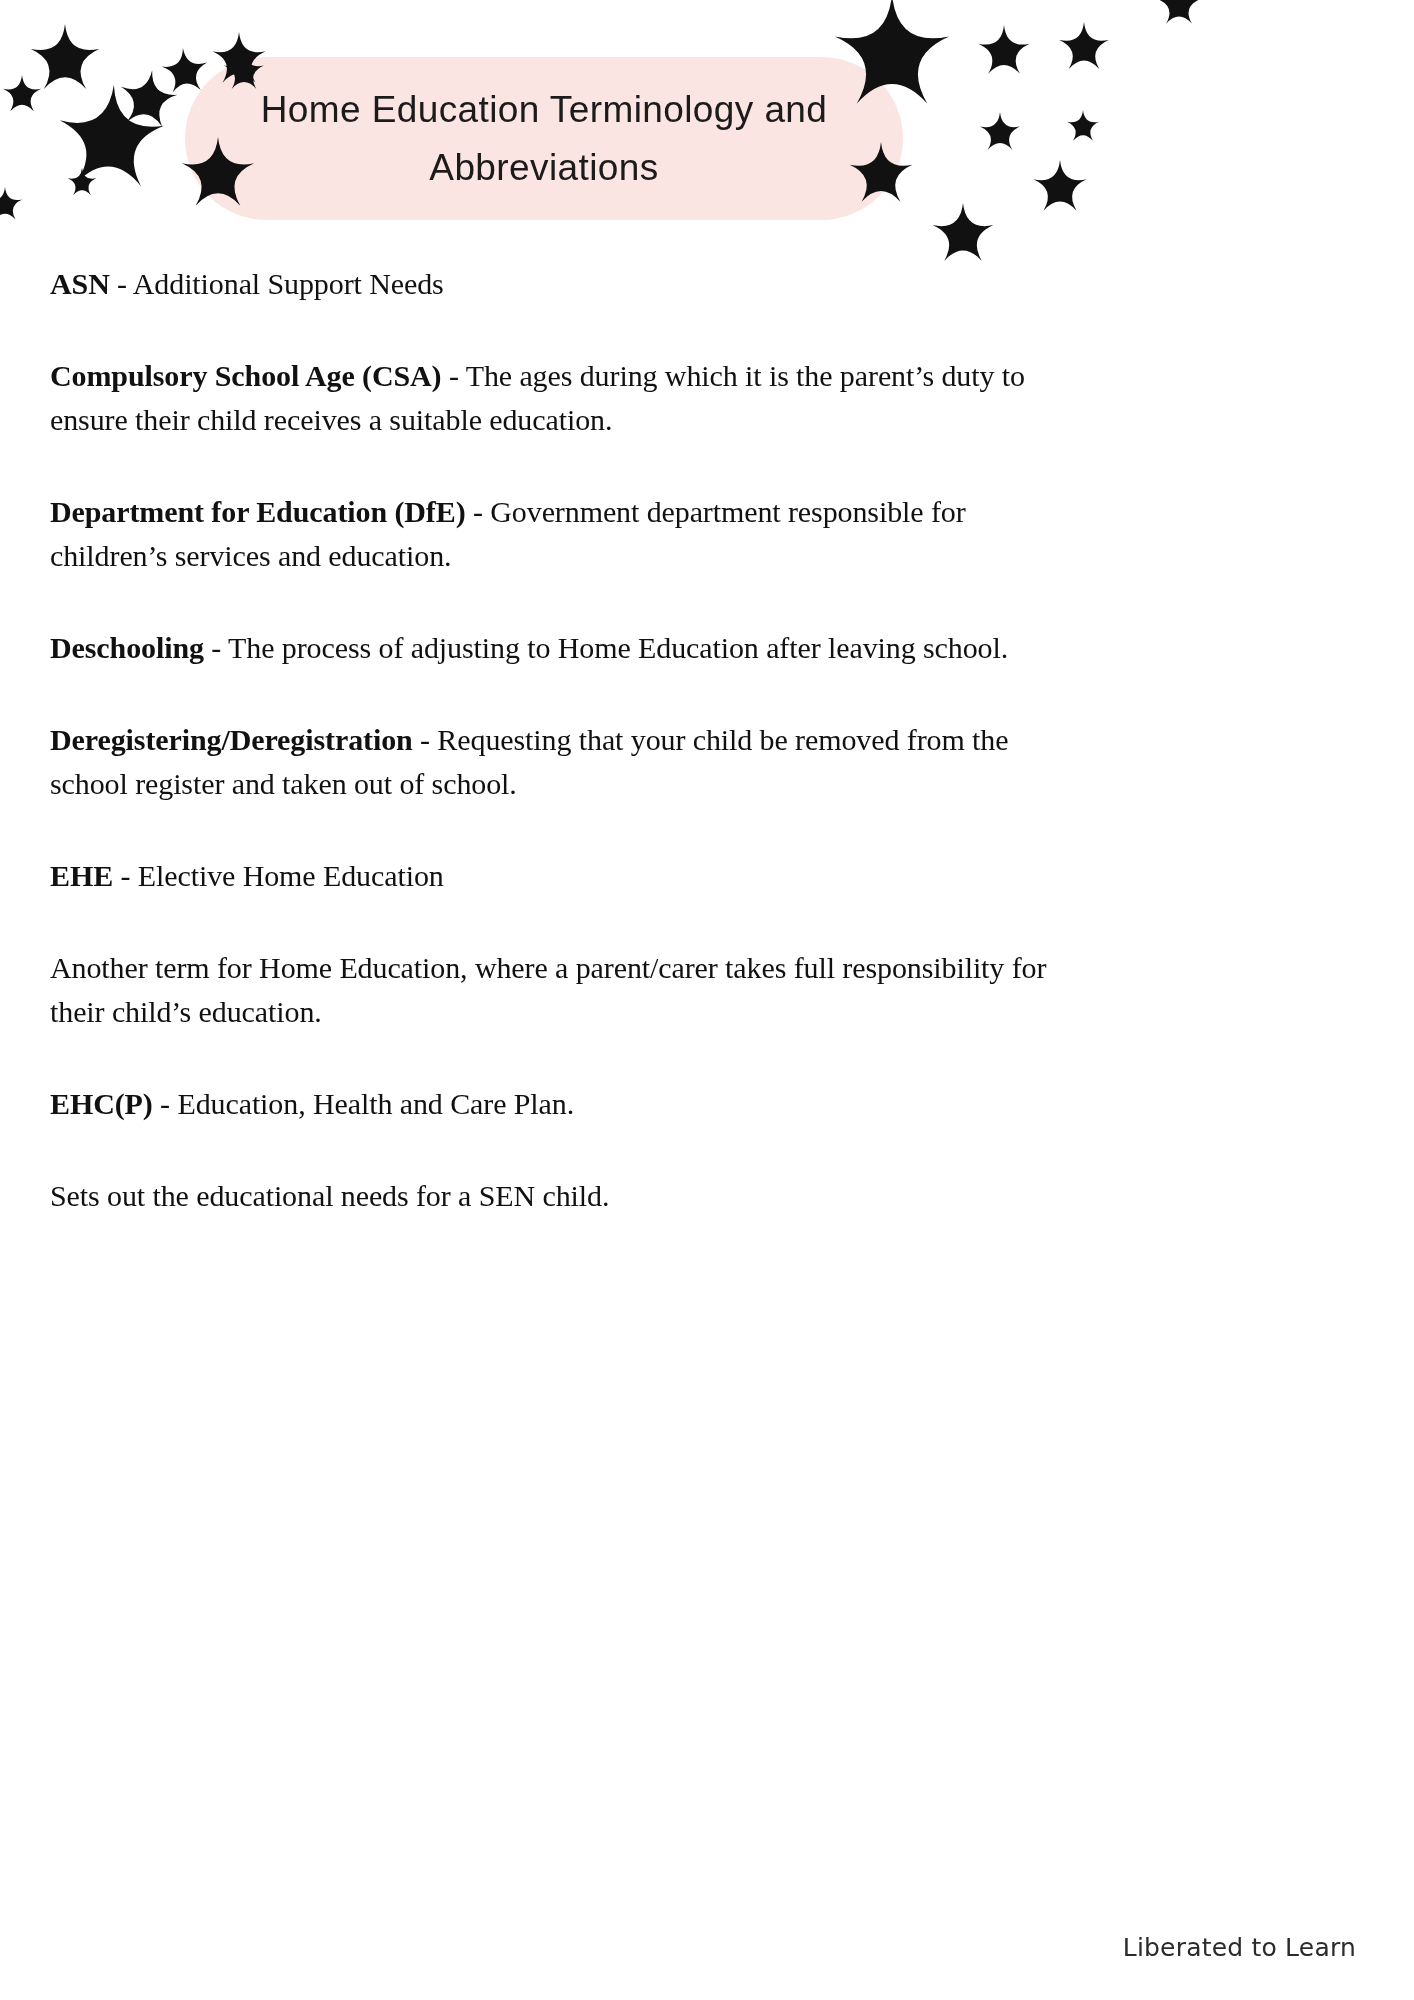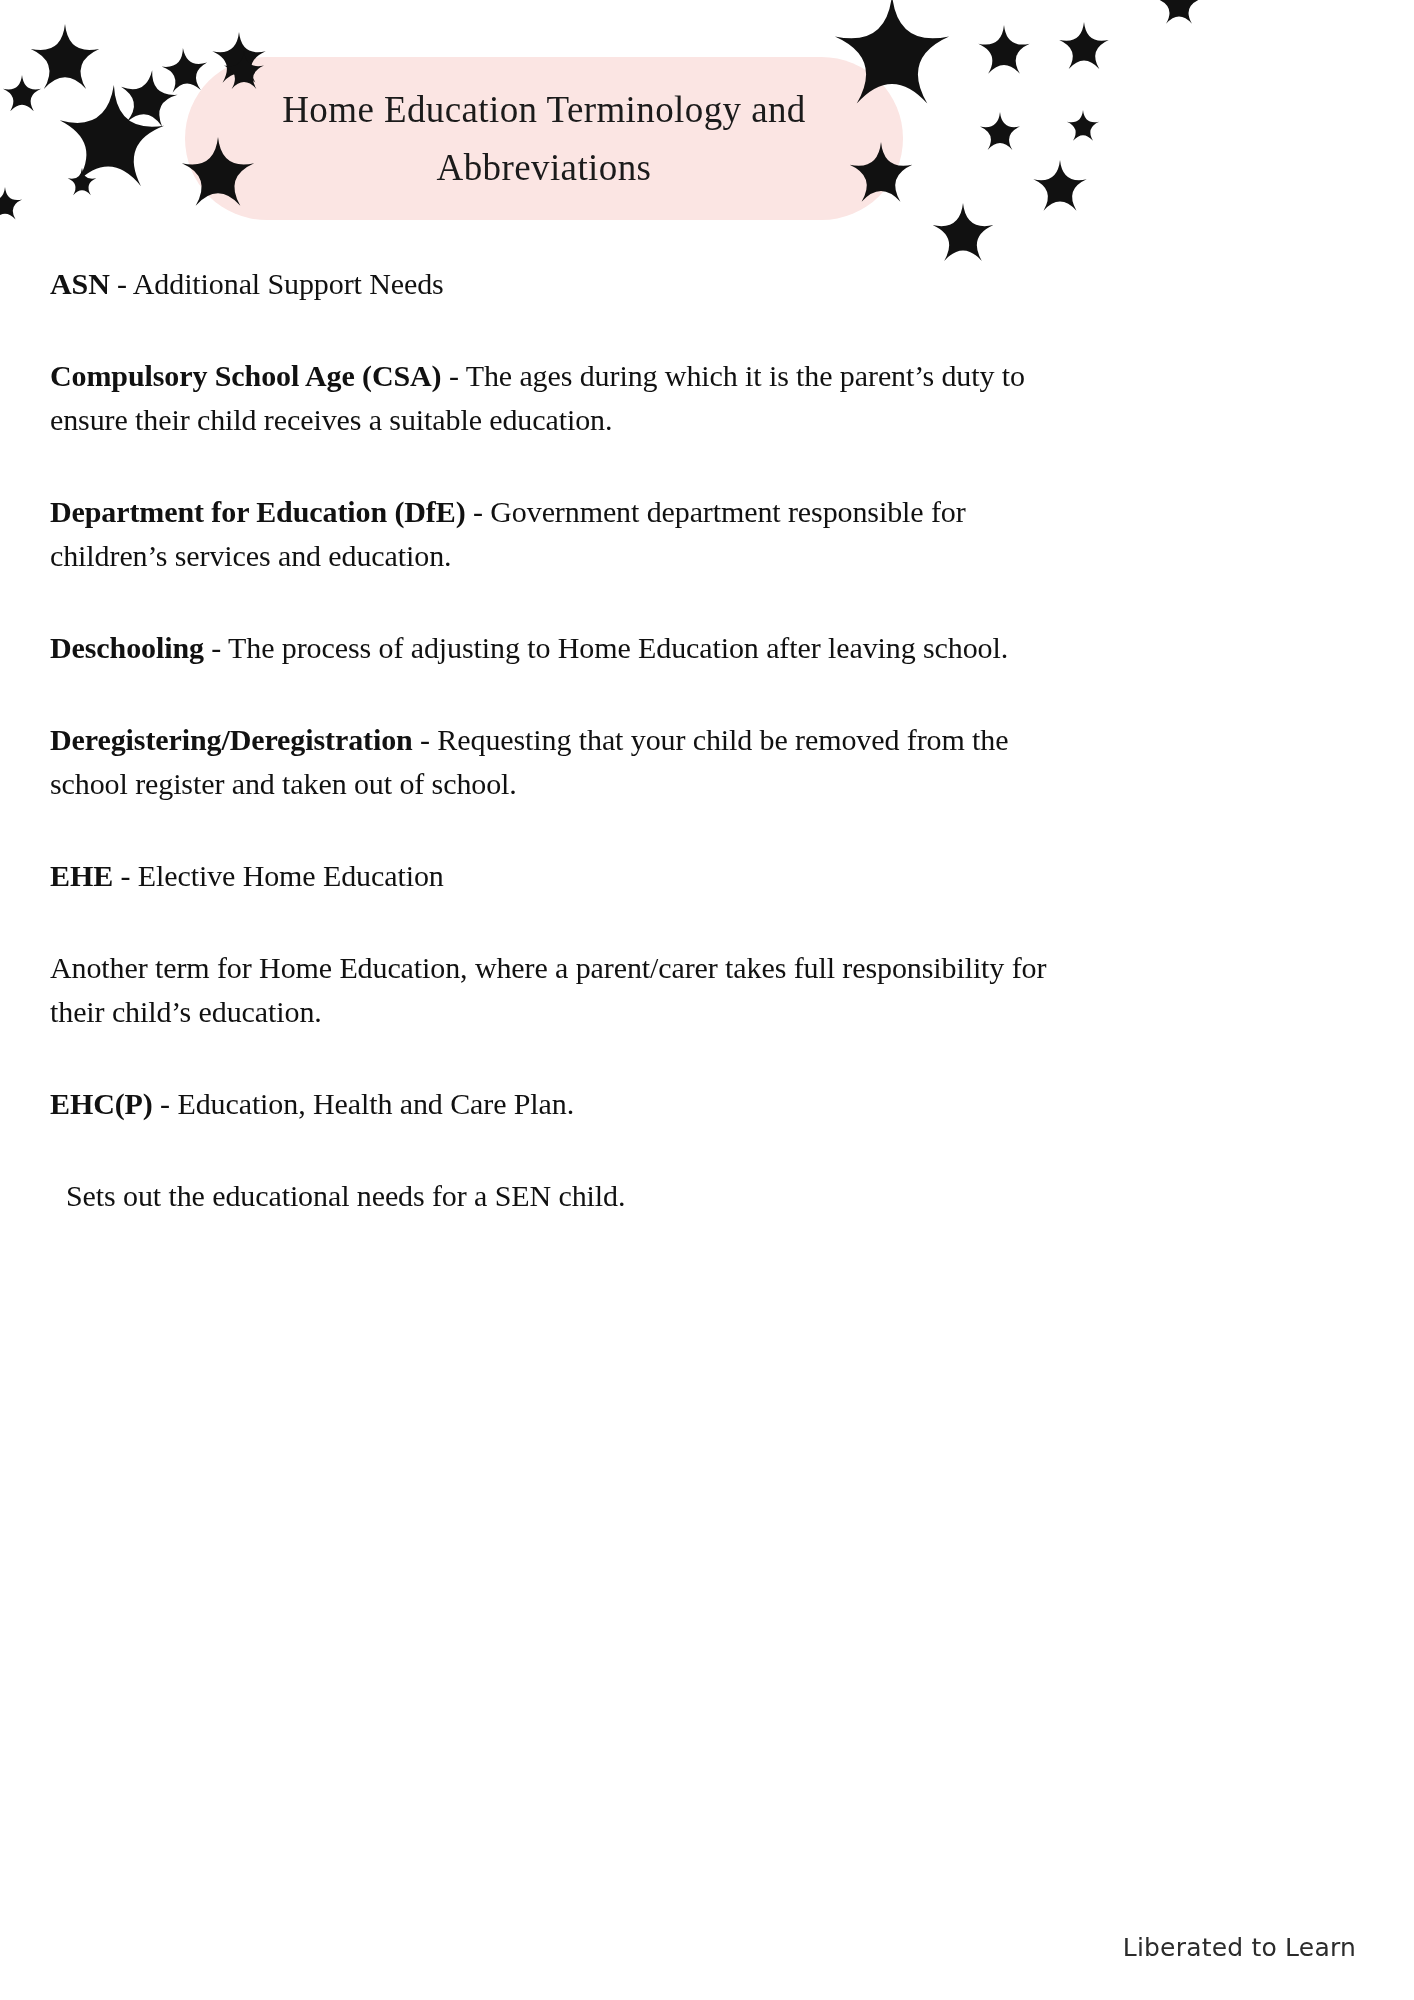--- a/index.html
+++ b/index.html
@@ -48,21 +48,21 @@
     top: 57px;
     width: 718px;
     height: 163px;
     display: flex;
     flex-direction: column;
     align-items: center;
     justify-content: center;
     z-index: 2;
   }
   .banner-title .tline {
-    font-family: Liberation Serif, serif;
+    font-family: Liberation Sans, sans-serif;
     font-size: 37px;
     line-height: 58px;
     letter-spacing: 0.4px;
     color: #1b1b1b;
     font-weight: 400;
     text-align: center;
     white-space: nowrap;
   }
 
   
@@ -74,21 +74,21 @@
     z-index: 2;
   }
   .entry {
     margin: 0 0 48px 0;
     font-family: "Liberation Serif", serif;
     font-size: 30px;
     line-height: 44px;
     color: #111111;
     letter-spacing: -0.1px;
   }
-  .entry:last-child { margin-bottom: 0; margin-left: 16px; }
+  .entry:last-child { margin-bottom: 0; }
   .entry .term {
     font-weight: bold;
   }
   .entry .sep {
     font-weight: normal;
   }
   .entry .def {
     font-weight: normal;
   }
   .entry.plain .def { font-weight: normal; }

